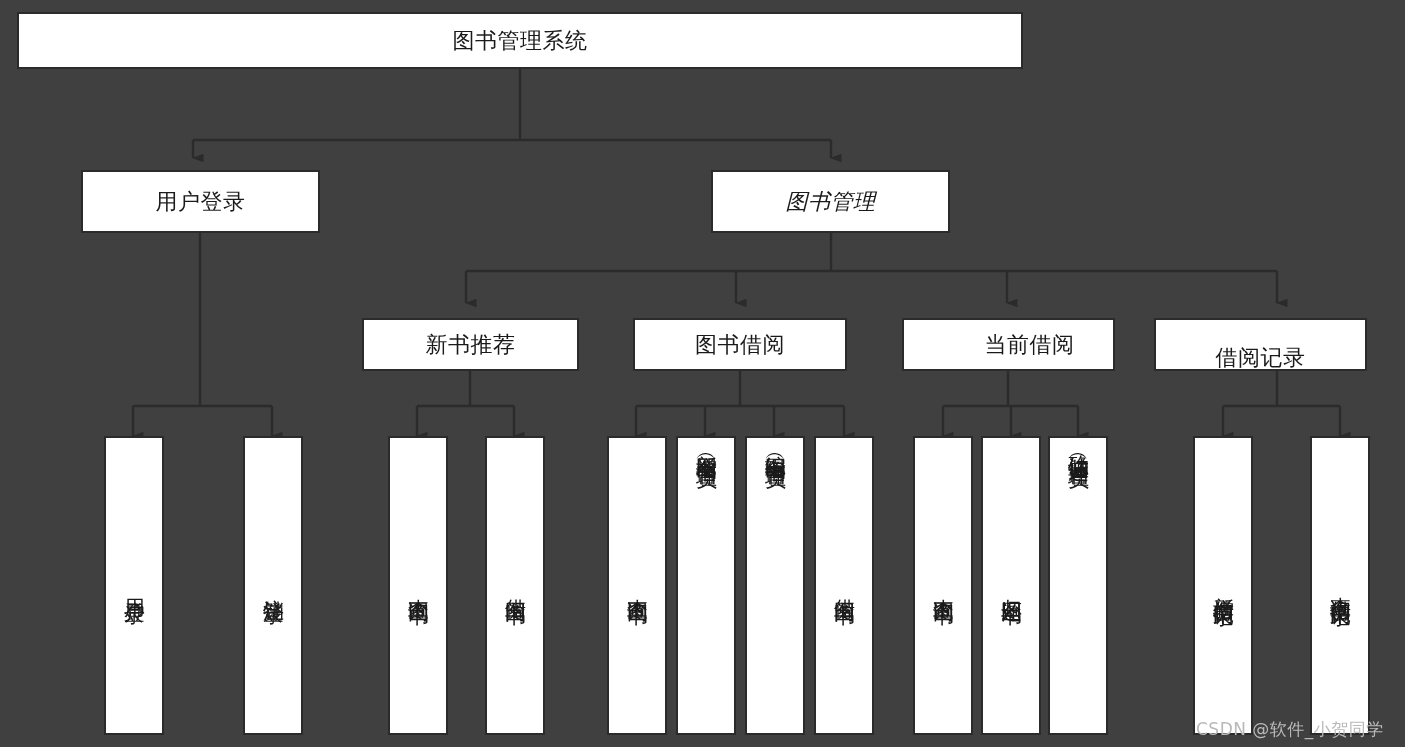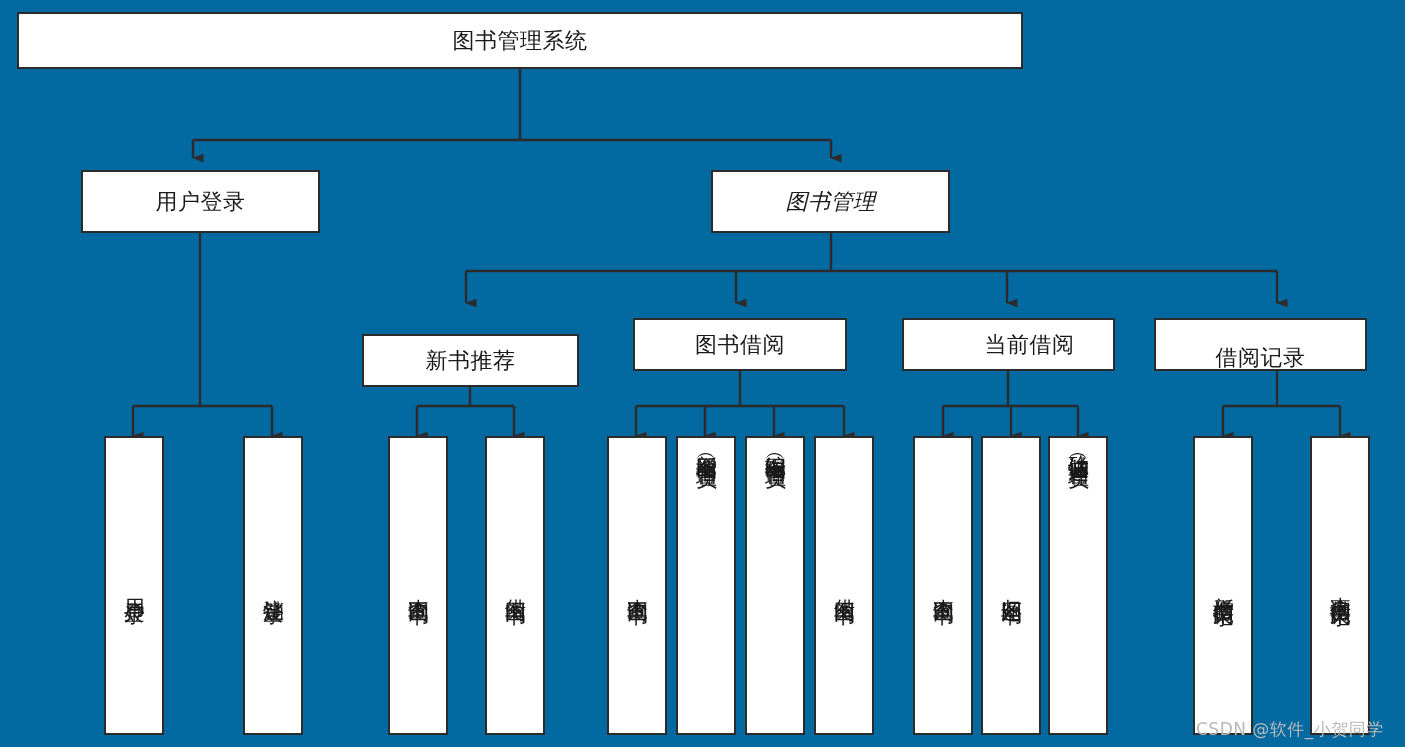--- a/index.html
+++ b/index.html
@@ -11,21 +11,21 @@
     font-family: "DejaVu Sans", "Liberation Sans", sans-serif;
     width: 1405px;
     height: 747px;
     overflow: hidden;
     position: relative;
   }
   #diagram-root {
     position: relative;
     width: 1405px;
     height: 747px;
-    background: #0369a1;
+    background: #404040;
   }
   svg.connectors {
     position: absolute;
     left: 0;
     top: 0;
     width: 1405px;
     height: 747px;
     pointer-events: none;
   }
   .node {
@@ -145,21 +145,21 @@
   </div>
 
   <div class="node horiz" style="left:81px; top:170px; width:239px; height:63px;">
     <span class="node-label">用户登录</span>
   </div>
 
   <div class="node horiz" style="left:711px; top:170px; width:239px; height:63px;font-style:italic;">
     <span class="node-label">图书管理</span>
   </div>
 
-  <div class="node horiz" style="left:362px; top:318px; width:217px; height:53px;margin-top:16px;">
+  <div class="node horiz" style="left:362px; top:318px; width:217px; height:53px;">
     <span class="node-label">新书推荐</span>
   </div>
 
   <div class="node horiz" style="left:633px; top:318px; width:214px; height:53px;">
     <span class="node-label">图书借阅</span>
   </div>
 
   <div class="node horiz" style="left:902px; top:318px; width:213px; height:53px;padding-left:42px;">
     <span class="node-label">当前借阅</span>
   </div>

